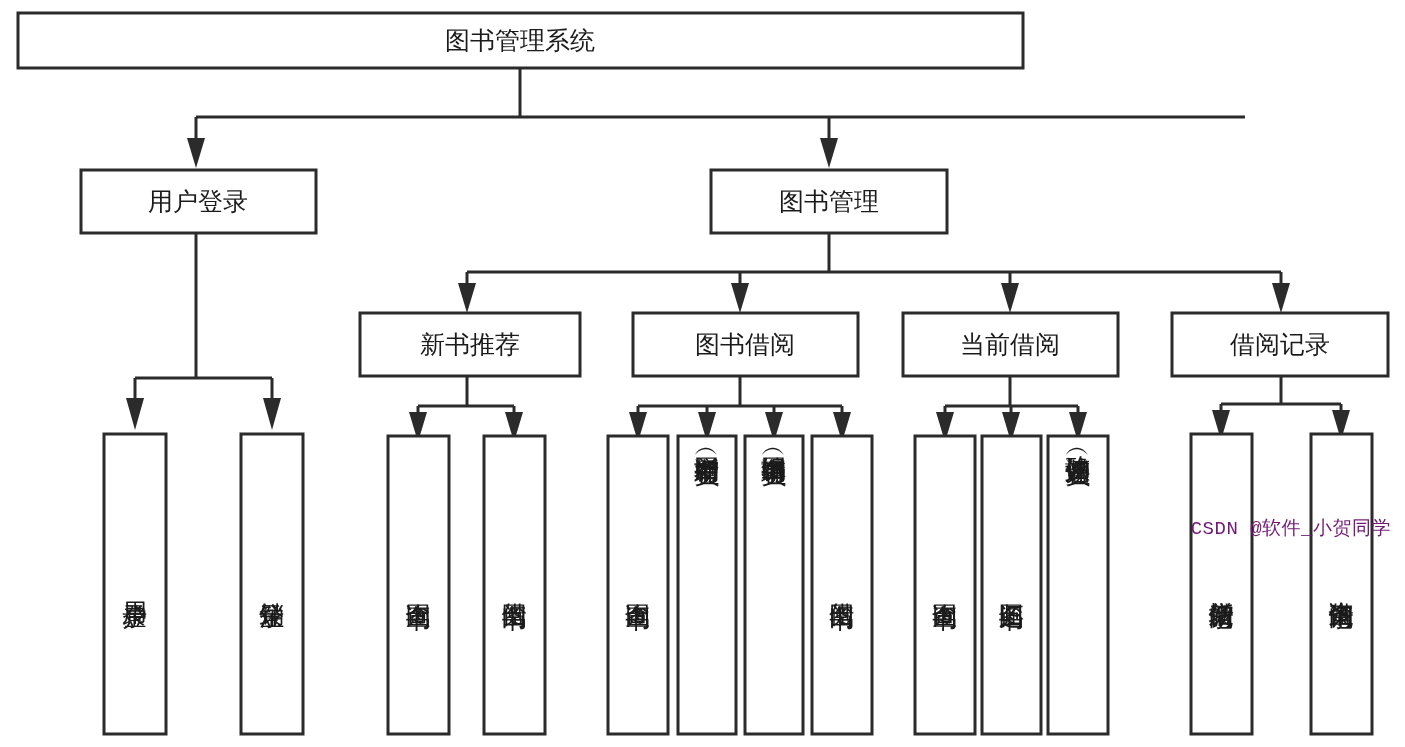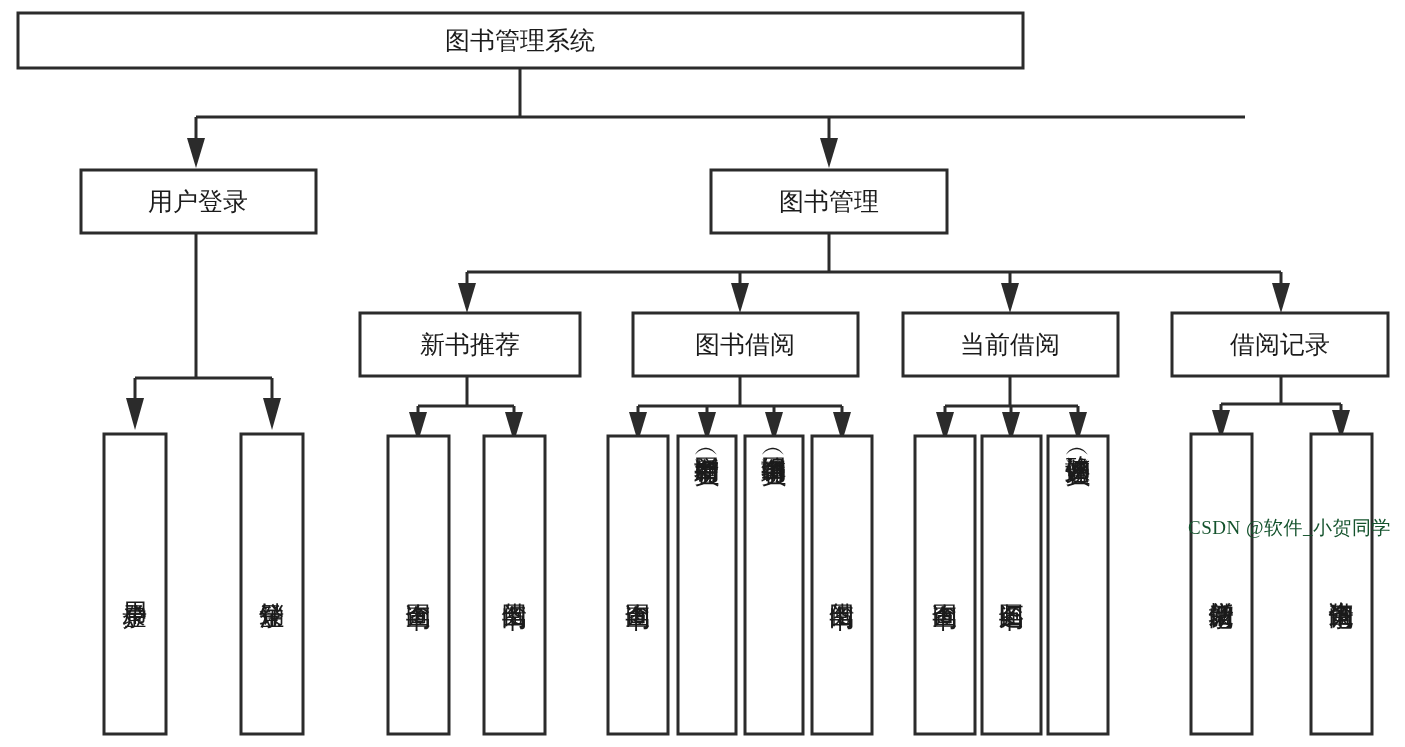--- a/index.html
+++ b/index.html
@@ -45,23 +45,23 @@
     font-family: "Liberation Sans", "DejaVu Sans", sans-serif;
     font-size: 25px;
     fill: #1b1b1b;
     text-anchor: middle;
     dominant-baseline: middle;
   }
   .watermark {
     position: absolute;
     right: 14px;
     bottom: 6px;
-    font-family: Liberation Serif, serif;
+    font-family: Liberation Mono, monospace;
     font-size: 19px;
-    color: #14532d;
+    color: #701a75;
     white-space: nowrap;
     letter-spacing: 0.5px;
     pointer-events: none;
   }
   
   .vbox {
     position: absolute;
     box-sizing: border-box;
     display: flex;
     align-items: center;

